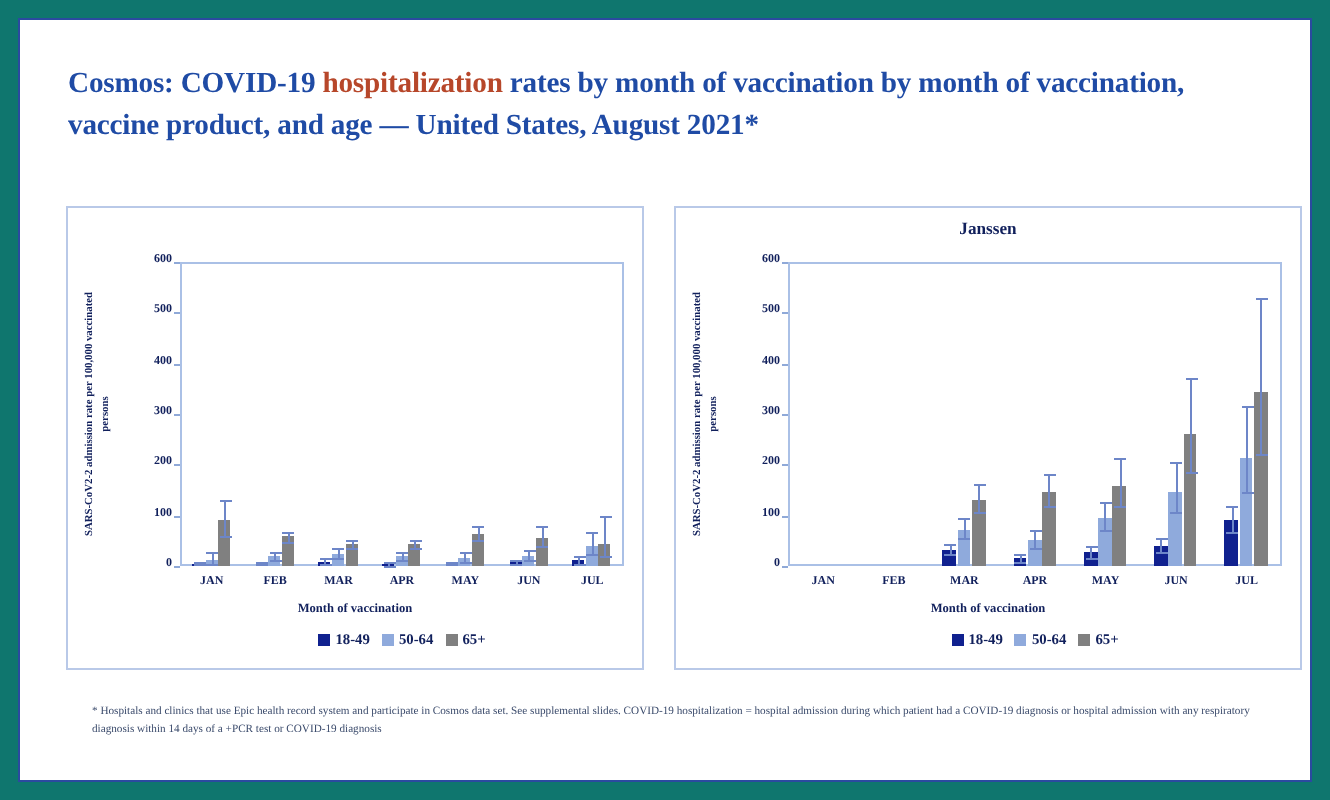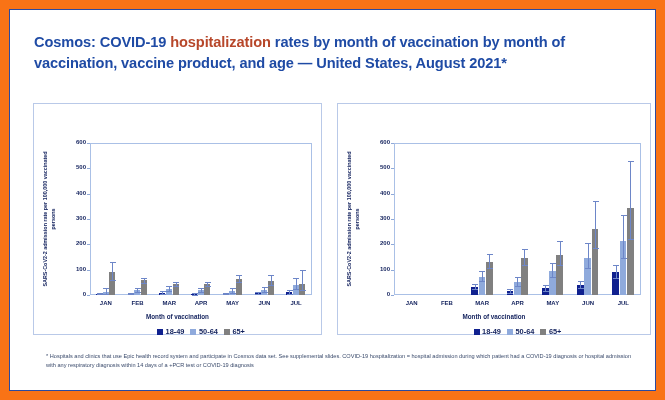--- a/index.html
+++ b/index.html
@@ -7,22 +7,23 @@
     padding: 0;
     width: 665px;
     height: 400px;
     overflow: hidden;
     font-family: "Liberation Sans", sans-serif;
   }
   #slide {
     position: relative;
     width: 665px;
     height: 400px;
-    background: #f97316;
+    background: #0f766e;
     box-sizing: border-box;
+    font-family: Liberation Serif, serif;
   }
   #inner {
     position: absolute;
     left: 9px;
     top: 9px;
     right: 9px;
     bottom: 9px;
     background: #ffffff;
     border: 1.5px solid #2b4aa0;
     box-sizing: border-box;
@@ -60,21 +61,21 @@
     width: 100%;
     text-align: center;
     font-size: 8.6px;
     font-weight: bold;
     color: #11205c;
   }
 
   
   .plot-wrap {
     position: absolute;
-    left: 0; top: 12px; width: 100%; height: 100%;
+    left: 0; top: 0; width: 100%; height: 100%;
   }
   .ylabel {
     position: absolute;
     font-size: 5.4px;
     font-weight: bold;
     color: #11205c;
     white-space: nowrap;
     transform-origin: 0 0;
     transform: rotate(-90deg);
     line-height: 7.5px;
@@ -295,20 +296,21 @@
             </div>
             <div class="item">
               <span class="sw" style="background: rgb(128, 128, 128);"></span>
               <span>65+</span>
             </div>
           </div>
         </div>
     </div>
 
     <div class="panel" id="panel-janssen">
+      <div class="chart-title">Janssen</div>
       <div class="plot-wrap" id="plot-janssen">
           <div class="ylabel" style="left: 8px; top: 179px; width: 152px;">
             <span>SARS-CoV2-2 admission rate per 100,000 vaccinated</span>
             <span>persons</span>
           </div>
           <div class="ytick" style="left: 32px; top: 175px;">0</div>
           <div class="ytick-mark" style="left: 53px; top: 179px;"></div>
           <div class="ytick" style="left: 32px; top: 149.667px;">100</div>
           <div class="ytick-mark" style="left: 53px; top: 153.667px;"></div>
           <div class="ytick" style="left: 32px; top: 124.333px;">200</div>

